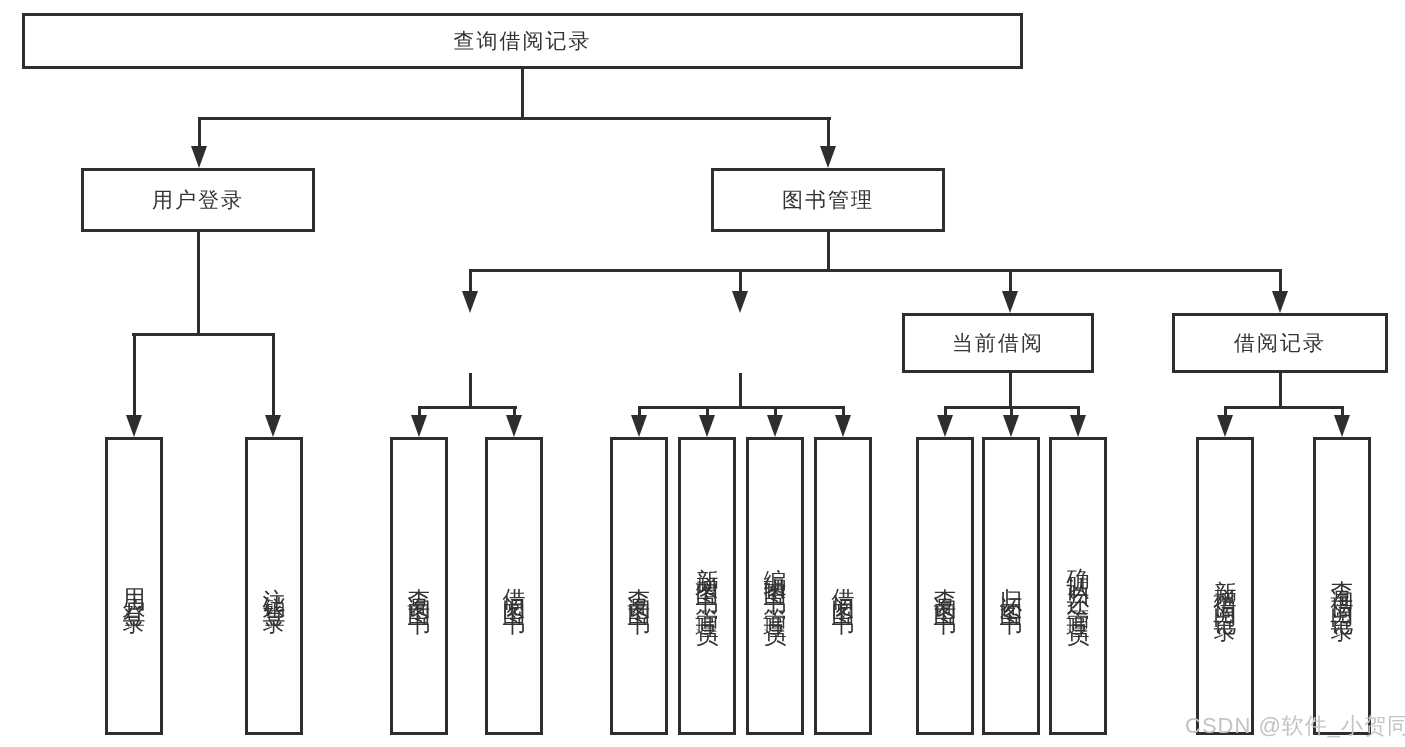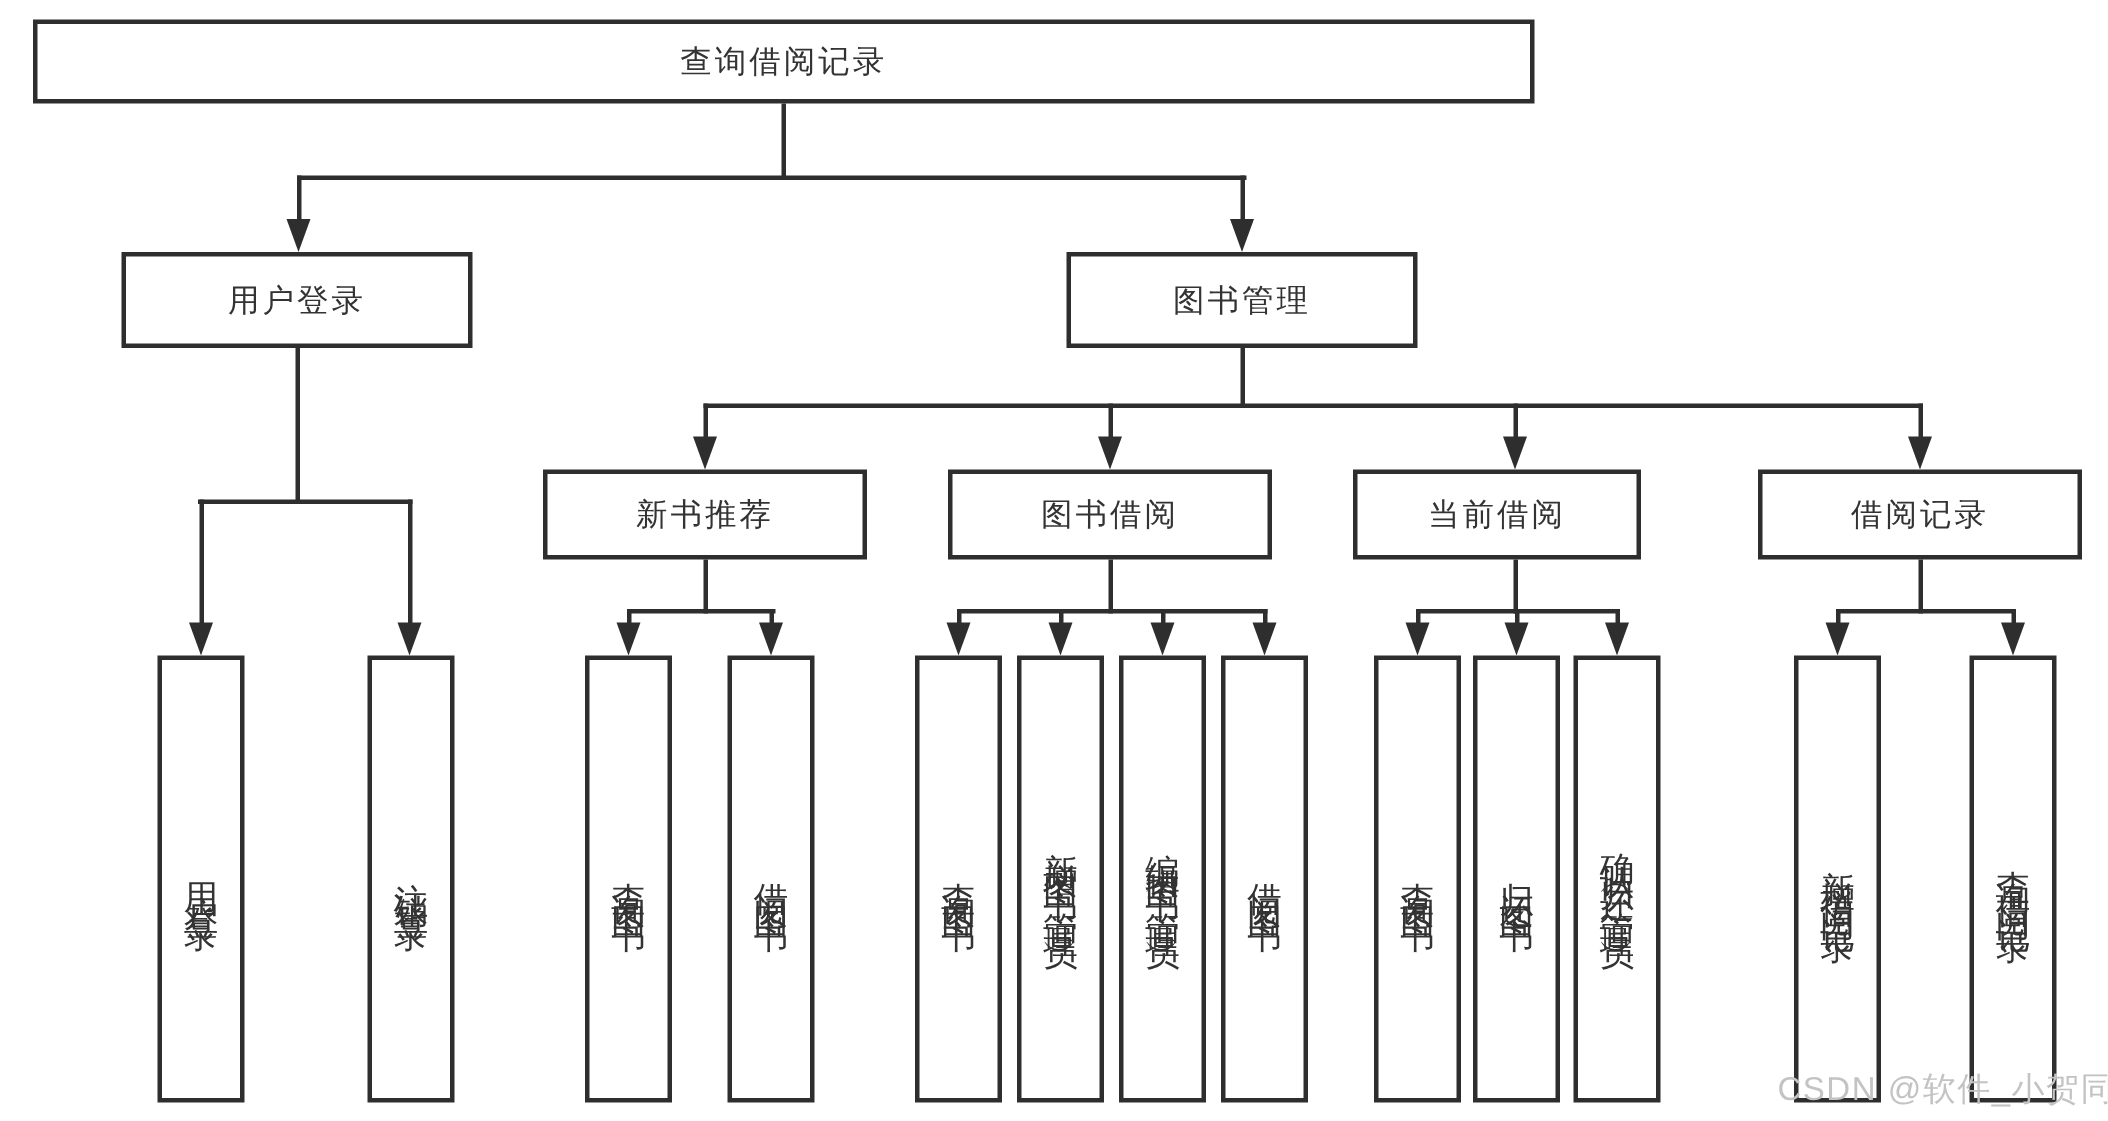--- a/index.html
+++ b/index.html
@@ -74,22 +74,20 @@
   <div class="hline" style="left:469px;top:269px;width:813px"></div>
   <div class="vline" style="left:469px;top:269px;height:24px"></div>
   <div class="arrow" style="left:462px;top:291px"></div>
   <div class="vline" style="left:739px;top:269px;height:24px"></div>
   <div class="arrow" style="left:732px;top:291px"></div>
   <div class="vline" style="left:1009px;top:269px;height:24px"></div>
   <div class="arrow" style="left:1002px;top:291px"></div>
   <div class="vline" style="left:1279px;top:269px;height:24px"></div>
   <div class="arrow" style="left:1272px;top:291px"></div>
 
-  <div class="box h-label" style="left:362px;top:313px;width:216px;height:60px">新书推荐</div>
-  <div class="box h-label" style="left:632px;top:313px;width:216px;height:60px">图书借阅</div>
   <div class="box h-label" style="left:902px;top:313px;width:192px;height:60px">当前借阅</div>
   <div class="box h-label" style="left:1172px;top:313px;width:216px;height:60px">借阅记录</div>
 
   <div class="vline" style="left:469px;top:373px;height:36px"></div>
   <div class="hline" style="left:418px;top:406px;width:99px"></div>
   <div class="vline" style="left:418px;top:406px;height:12px"></div>
   <div class="arrow" style="left:411px;top:415px"></div>
   <div class="vline" style="left:513px;top:406px;height:12px"></div>
   <div class="arrow" style="left:506px;top:415px"></div>
 

